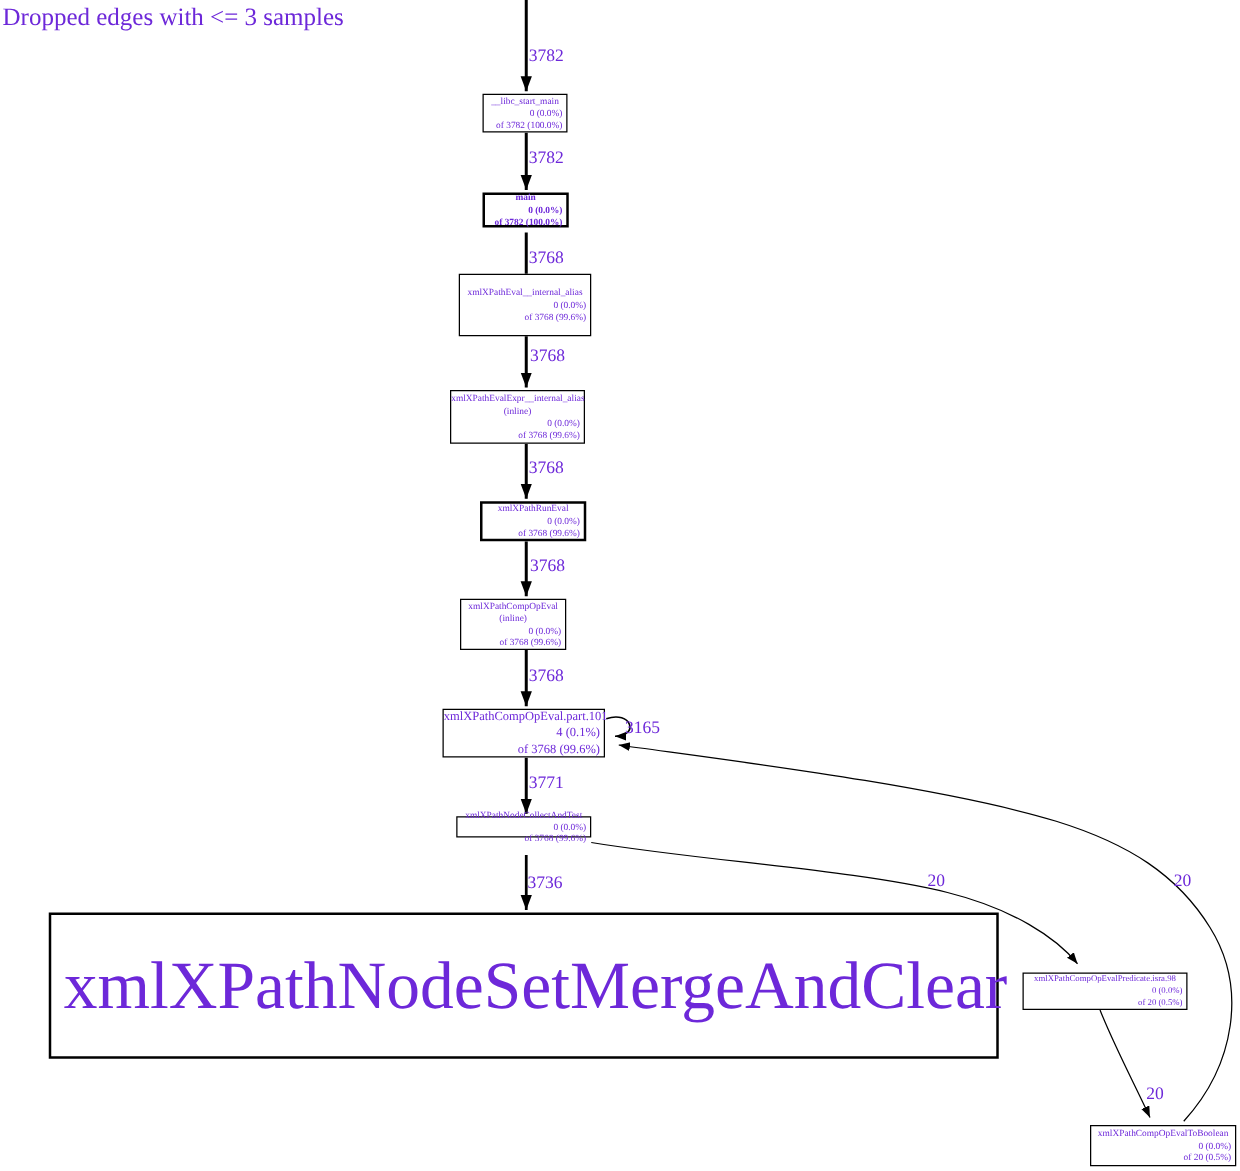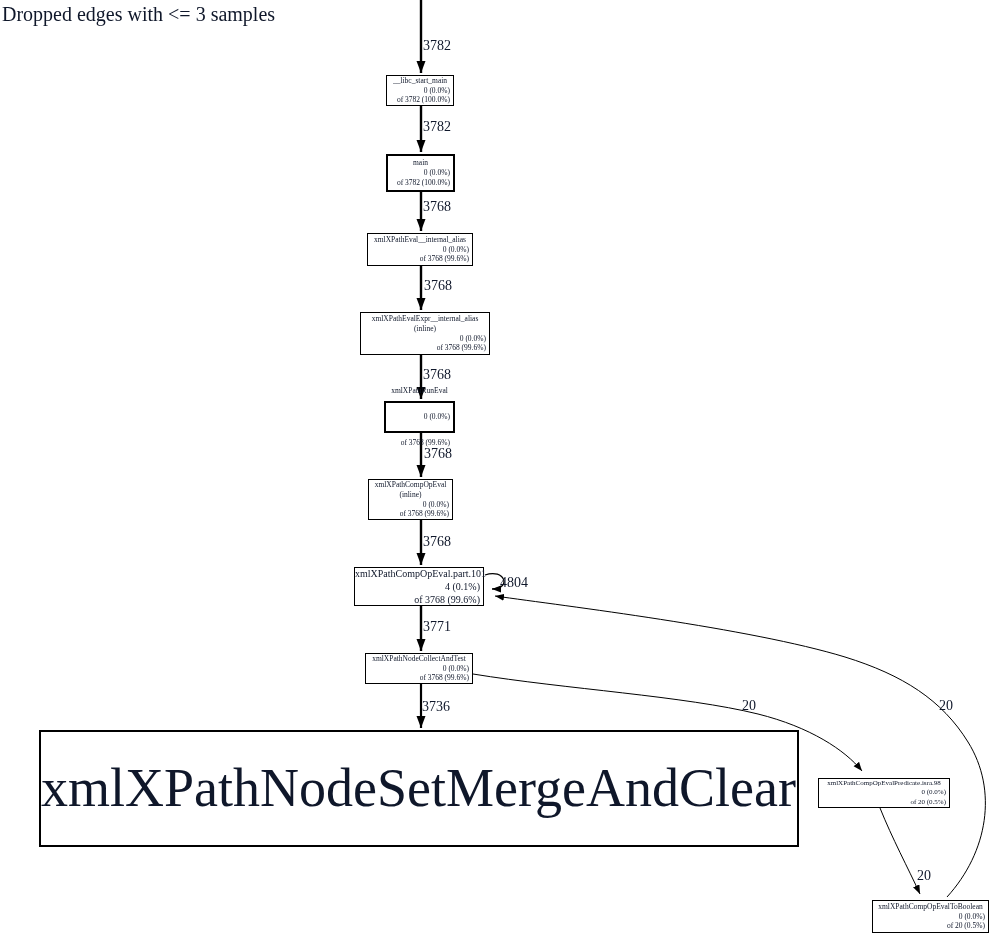--- a/index.html
+++ b/index.html
@@ -1,46 +1,46 @@
 <!DOCTYPE html>
 <html><head>
 <meta charset="utf-8">
 <style>
   html,body{margin:0;padding:0;background:#fff;}
   #canvas{
     position:relative;width:992px;height:937px;background:#ffffff;
-    font-family:"Liberation Serif","DejaVu Serif",serif;color:#0f172a;overflow:hidden;
+    font-family:"Liberation Serif","DejaVu Serif",serif;color:#6d28d9;overflow:hidden;
   }
   #edge-layer{position:absolute;left:0;top:0;width:992px;height:937px;}
   .title{
     position:absolute;left:2px;top:3px;font-size:20px;white-space:nowrap;
   }
   .node{
     position:absolute;box-sizing:border-box;border:1px solid #000;background:#fff;
     display:flex;flex-direction:column;justify-content:center;
     font-family:"Liberation Serif","DejaVu Serif",serif;
   }
   .node .ln{white-space:nowrap;line-height:1.3;}
   .node .name{text-align:center;}
   .node .stat{text-align:right;padding-right:3px;}
   .elabel{
     position:absolute;font-size:14px;white-space:nowrap;line-height:1;
   }
   
   #n0{left:386px;top:75px;width:68px;height:31px;font-size:7.5px;}
-  #n1{left:386px;top:154px;width:69px;height:38px;font-size:7.5px;border-width:2px;}
-  #n2{left:367px;top:233px;width:106px;height:33px;font-size:7.5px;}
-  #n3{left:360px;top:312px;width:130px;height:43px;font-size:7.5px;}
-  #n4{left:384px;top:401px;width:71px;height:32px;font-size:7.5px;border-width:2px;gap:16px;}
+  #n1{left:386px;top:154px;width:69px;height:28px;font-size:7.5px;border-width:2px;font-weight:bold;}
+  #n2{left:367px;top:219px;width:106px;height:50px;font-size:7.5px;}
+  #n3{left:360px;top:312px;width:108px;height:43px;font-size:7.5px;}
+  #n4{left:384px;top:401px;width:85px;height:32px;font-size:7.5px;border-width:2px;}
   #n5{left:368px;top:479px;width:85px;height:41px;font-size:7.5px;}
   #n6{left:354px;top:567px;width:130px;height:39px;font-size:10px;justify-content:center;}
-  #n7{left:365px;top:653px;width:108px;height:31px;font-size:7.5px;}
+  #n7{left:365px;top:653px;width:108px;height:17px;font-size:7.5px;}
   #n8{left:39px;top:730px;width:760px;height:117px;font-size:54px;border-width:2px;}
   #n8 .ln{line-height:1.04;}
-  #n8 .name{text-align:left;}
+  #n8 .name{text-align:left;padding-left:10px;}
   #n8 .stat{padding-right:14px;}
   #n9{left:818px;top:778px;width:132px;height:30px;font-size:7px;}
   #n10{left:872px;top:900px;width:117px;height:33px;font-size:7.5px;}
 </style>
 </head>
 <body>
 
 <div id="canvas">
 
   <svg id="edge-layer" width="992" height="937" viewBox="0 0 992 937" xmlns="http://www.w3.org/2000/svg">
@@ -137,20 +137,20 @@
     <div class="ln stat">of 20 (0.5%)</div>
   </div>
 
   <span class="elabel" style="left:423px;top:39px;">3782</span>
   <span class="elabel" style="left:423px;top:120px;">3782</span>
   <span class="elabel" style="left:423px;top:200px;">3768</span>
   <span class="elabel" style="left:424px;top:279px;">3768</span>
   <span class="elabel" style="left:423px;top:368px;">3768</span>
   <span class="elabel" style="left:424px;top:447px;">3768</span>
   <span class="elabel" style="left:423px;top:535px;">3768</span>
-  <span class="elabel" style="left:500px;top:576px;">4804</span>
+  <span class="elabel" style="left:500px;top:576px;">3165</span>
   <span class="elabel" style="left:423px;top:620px;">3771</span>
   <span class="elabel" style="left:422px;top:700px;">3736</span>
   <span class="elabel" style="left:742px;top:699px;">20</span>
   <span class="elabel" style="left:939px;top:699px;">20</span>
   <span class="elabel" style="left:917px;top:869px;">20</span>
 
 </div>
 
 </body></html>

